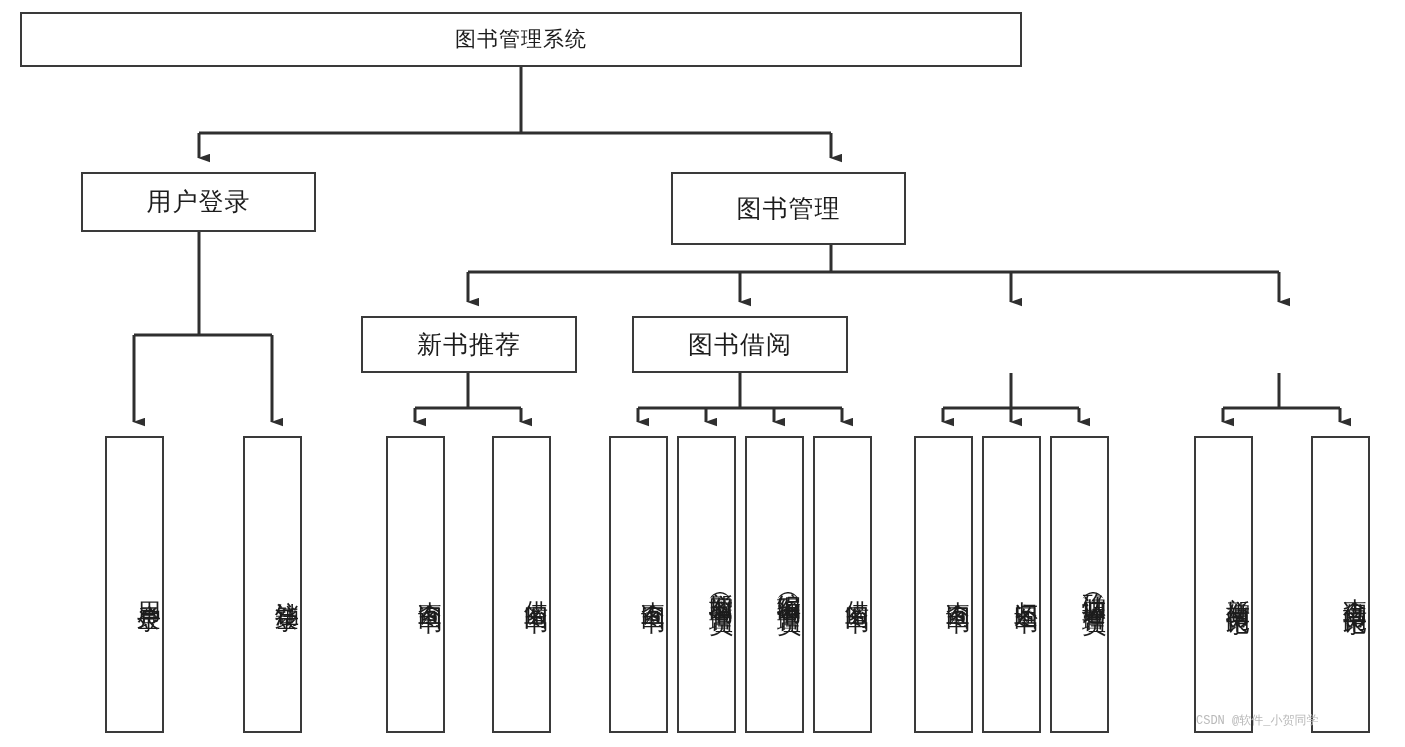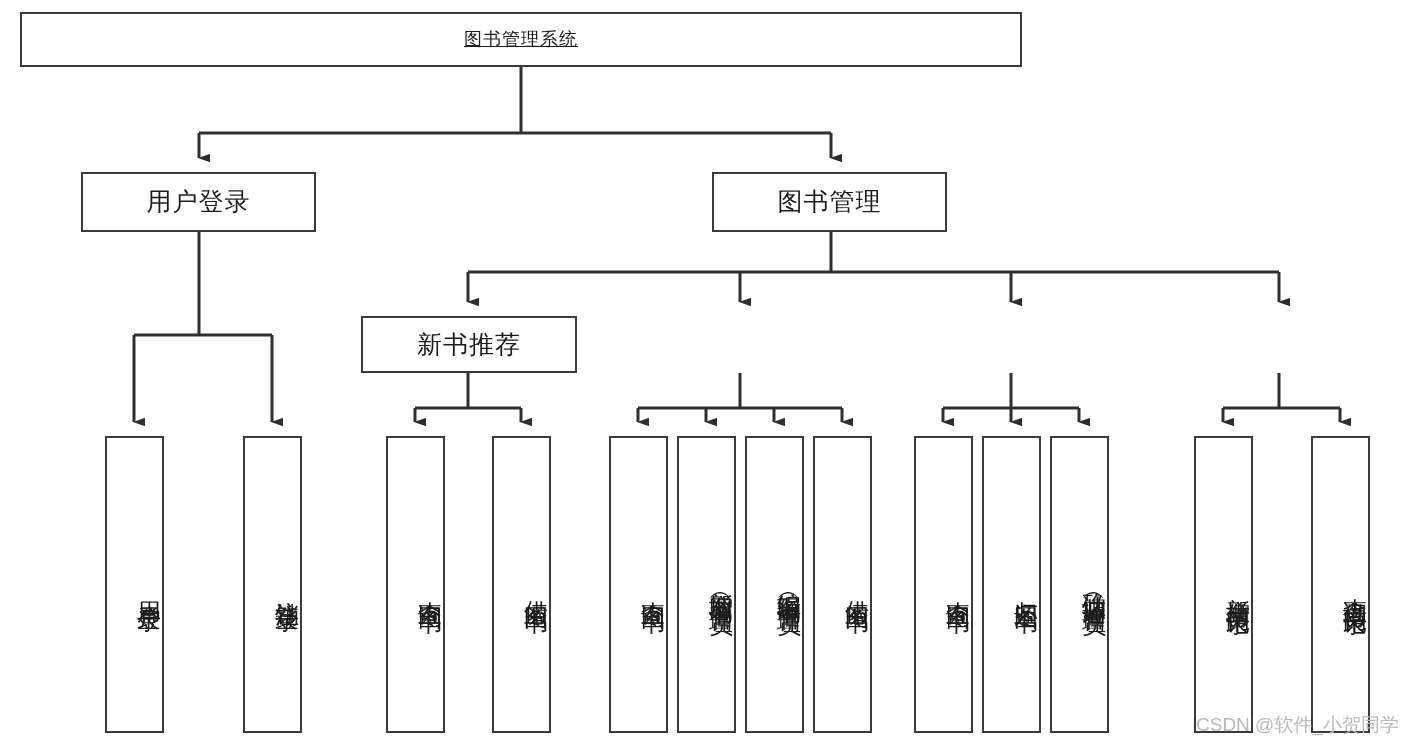--- a/index.html
+++ b/index.html
@@ -24,21 +24,21 @@
     display:flex;
     align-items:center;
     justify-content:center;
     color:#1c1c1c;
     line-height:1.12;
   }
   .node.h{            
     font-size:25px;
     letter-spacing:1px;
   }
-  .node.root{ font-size:18px;text-decoration:underline; }
+  .node.root{ font-size:21px; }
   .node.v{            
     writing-mode:vertical-rl;
     text-orientation:upright;
     font-size:24px;
     letter-spacing:3px;
     padding-top:6px;
     align-items:flex-start;
     justify-content:center;
   }
   .node.v.tall{ padding-top:4px; }
@@ -48,24 +48,24 @@
     left:0; top:0;
     width:1405px;
     height:747px;
     pointer-events:none;
   }
   
   #watermark{
     position:absolute;
     left:1196px;
     top:712px;
-    font-size:19px;
+    font-size:12px;
     color:#b9b9b9;
     white-space:nowrap;
-    font-family:Liberation Sans, sans-serif;
+    font-family:Liberation Mono, monospace;
   }
 </style>
 </head>
 <body>
 
 <div id="canvas">
 
   <svg id="wires" viewBox="0 0 1405 747" width="1405" height="747">
     <defs>
       <marker id="arw" markerWidth="10" markerHeight="12" refX="4.2" refY="11" orient="auto" markerUnits="userSpaceOnUse">
@@ -113,24 +113,25 @@
       <path d="M1223,408 L1340,408"></path>
       <path d="M1223,408 L1223,422" marker-end="url(#arw)"></path>
       <path d="M1340,408 L1340,422" marker-end="url(#arw)"></path>
     </g>
   </svg>
 
   <div class="node h root" style="left:20px;top:12px;width:1002px;height:55px;">图书管理系统</div>
 
   <div class="node h" style="left:81px;top:172px;width:235px;height:60px;">用户登录</div>
 
-  <div class="node h" style="left:712px;top:172px;width:235px;height:60px;">图书管理</div>
+  <div class="node h" style="left:671px;top:172px;width:235px;height:73px;">图书管理</div>
 
   <div class="node h" style="left:361px;top:316px;width:216px;height:57px;">新书推荐</div>
 
+  <div class="node h" style="left:632px;top:316px;width:216px;height:57px;">图书借阅</div>
 
 
 
   <div class="node v" style="left:105px;top:436px;width:59px;height:297px;">用户登录</div>
 
   <div class="node v" style="left:243px;top:436px;width:59px;height:297px;">注销登录</div>
 
   <div class="node v" style="left:386px;top:436px;width:59px;height:297px;">查询图书</div>
 
   <div class="node v" style="left:492px;top:436px;width:59px;height:297px;">借阅图书</div>

